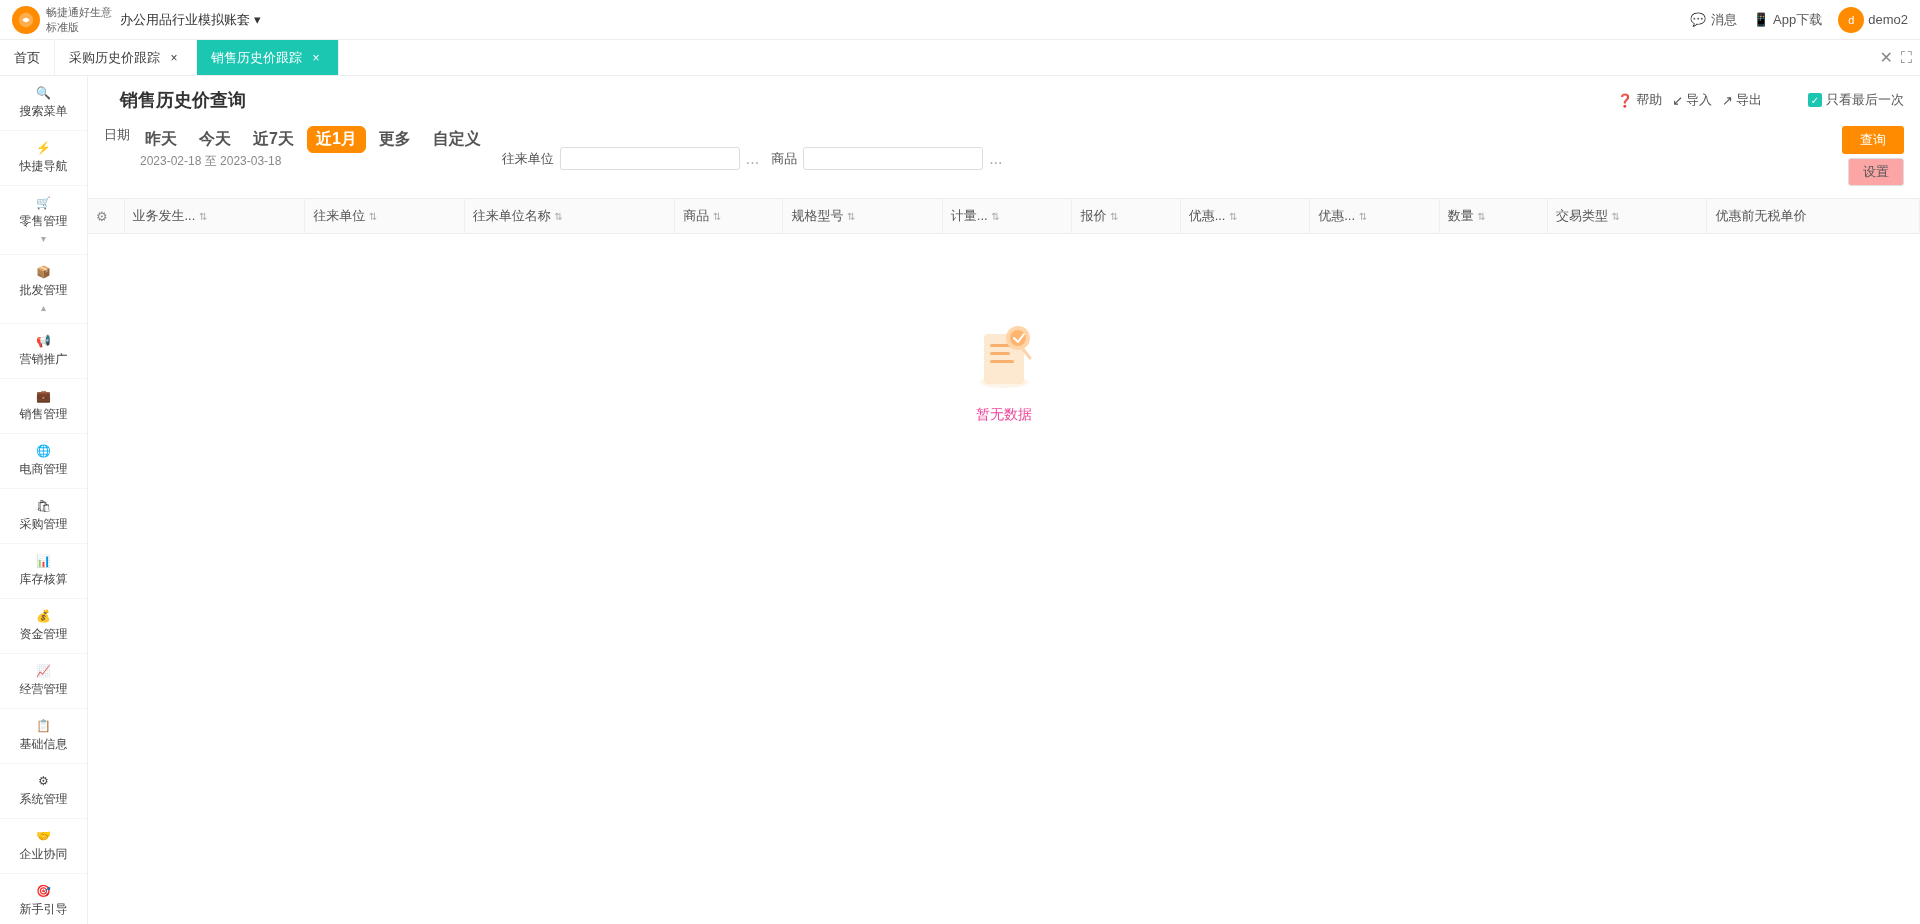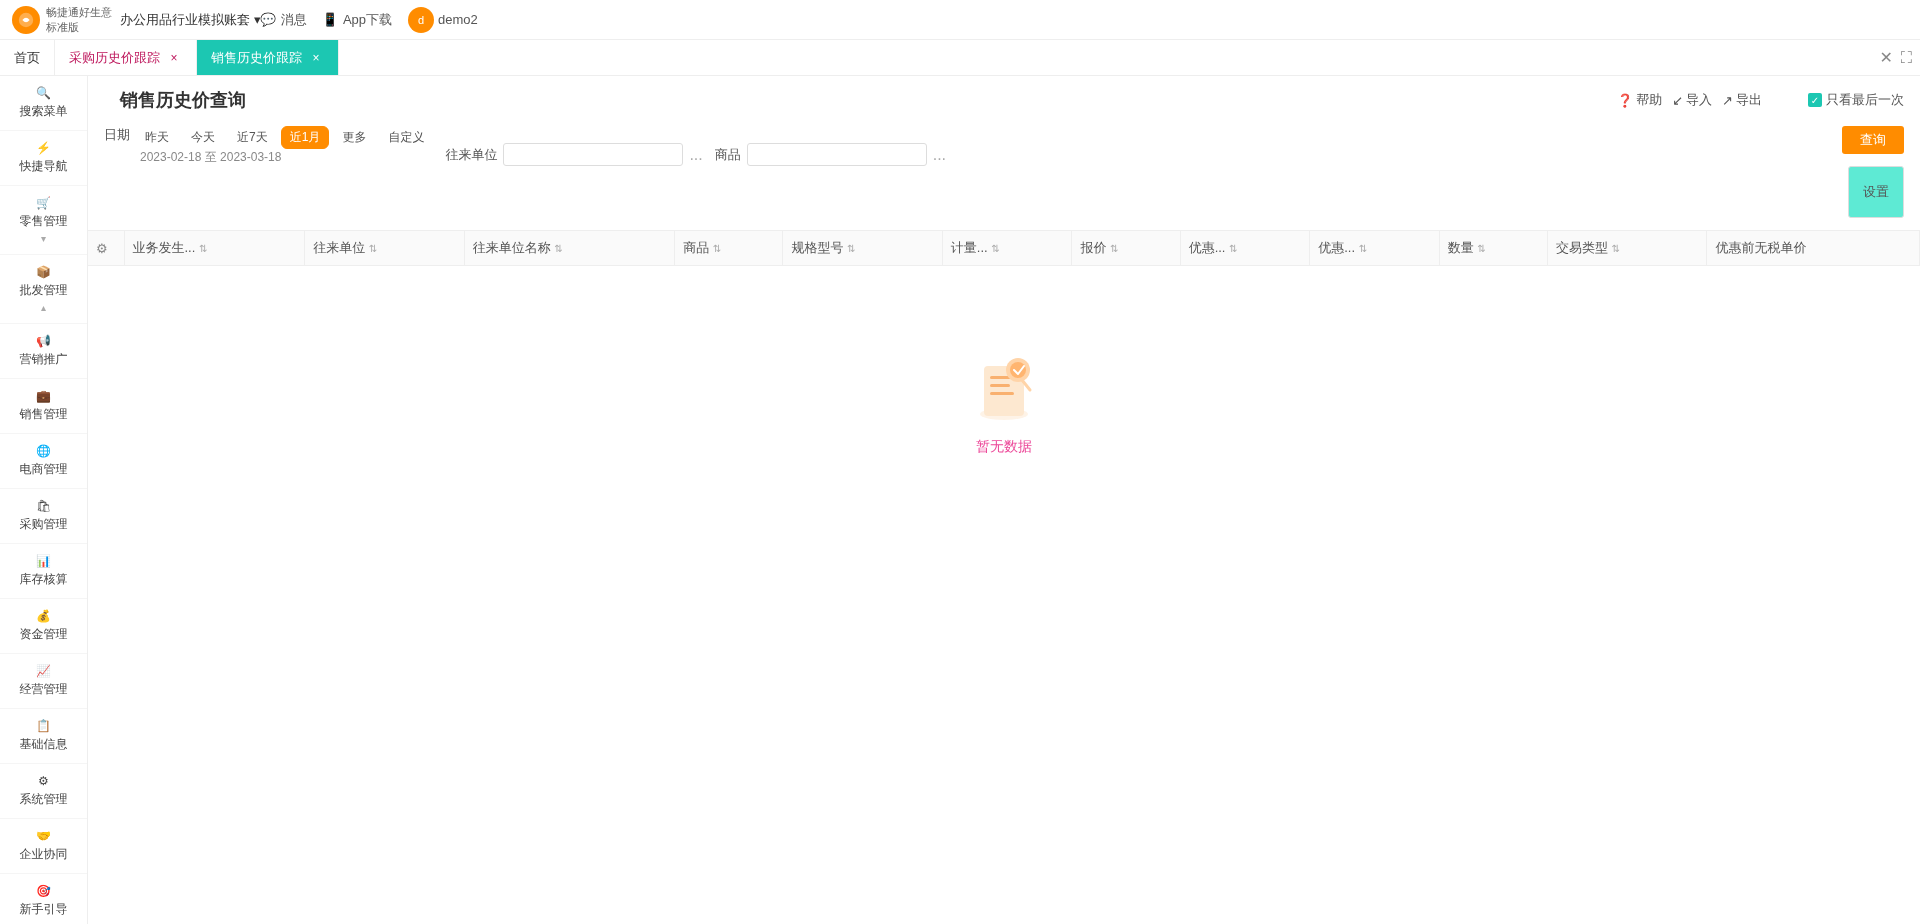--- a/index.html
+++ b/index.html
@@ -1,32 +1,32 @@
 <!DOCTYPE html>
 <html><head>
   <meta charset="utf-8">
   <style>
     * { margin: 0; padding: 0; box-sizing: border-box; }
     body { font-family: 'Microsoft YaHei', 'PingFang SC', sans-serif; font-size: 13px; background: #f5f5f5; display: flex; flex-direction: column; height: 924px; overflow: hidden; }
 
     
-    .topbar { height: 40px; background: #fff; display: flex; align-items: center; justify-content: flex-start; padding: 0 12px; border-bottom: 1px solid #eee; flex-shrink: 0; }
+    .topbar { height: 40px; background: #fff; display: flex; align-items: center; justify-content: space-between; padding: 0 12px; border-bottom: 1px solid #eee; flex-shrink: 0; }
     .topbar-left { display: flex; align-items: center; gap: 8px; }
     .logo-area { display: flex; align-items: center; gap: 6px; }
     .logo-circle { width: 28px; height: 28px; background: #ff8c00; border-radius: 50%; display: flex; align-items: center; justify-content: center; }
     .logo-circle svg { width: 18px; height: 18px; }
     .logo-text { font-size: 11px; color: #666; line-height: 1.3; }
     .app-selector { display: flex; align-items: center; gap: 4px; color: #333; font-size: 13px; cursor: pointer; }
     .topbar-right { display: flex; align-items: center; gap: 16px; color: #555; font-size: 13px; }
     .topbar-right-item { display: flex; align-items: center; gap: 4px; cursor: pointer; }
     .avatar { width: 26px; height: 26px; border-radius: 50%; background: #ff8c00; display: flex; align-items: center; justify-content: center; color: #fff; font-size: 11px; }
 
     
     .tabbar { height: 36px; background: #fff; display: flex; align-items: stretch; border-bottom: 1px solid #eee; flex-shrink: 0; }
-    .tab { display: flex; align-items: center; padding: 0 14px; gap: 6px; cursor: pointer; font-size: 13px; color: #be185d; border-right: 1px solid #eee; white-space: nowrap; }
+    .tab { display: flex; align-items: center; padding: 0 14px; gap: 6px; cursor: pointer; font-size: 13px; color: #404040; border-right: 1px solid #eee; white-space: nowrap; }
     .tab.home { background: #fff; color: #333; }
     .tab.active { background: #1cc7b2; color: #fff; }
     .tab-close { display: inline-flex; align-items: center; justify-content: center; width: 16px; height: 16px; border-radius: 50%; font-size: 12px; cursor: pointer; }
     .tab-spacer { flex: 1; }
     .tab-window-btns { display: flex; align-items: center; padding: 0 8px; gap: 8px; }
     .win-btn { cursor: pointer; color: #888; font-size: 16px; }
 
     
     .main-layout { display: flex; flex: 1; overflow: hidden; }
 
@@ -40,27 +40,27 @@
     .content { flex: 1; display: flex; flex-direction: column; overflow: hidden; background: #f5f5f5; }
 
     
     .page-header { background: #fff; padding: 12px 16px 8px; border-bottom: 1px solid #eee; flex-shrink: 0; }
     .page-title-row { display: flex; align-items: center; justify-content: space-between; margin-bottom: 10px; }
     .page-title { font-size: 18px; font-weight: bold; color: #333; margin-left: 16px; }
     .header-actions { display: flex; align-items: center; gap: 10px; font-size: 13px; color: #555; }
     .header-action-btn { display: flex; align-items: center; gap: 3px; cursor: pointer; }
     .filter-label { color: #555; font-size: 13px; white-space: nowrap; }
     .date-options { display: flex; align-items: center; gap: 4px; flex-wrap: wrap; }
-    .date-btn { padding: 2px 8px; border-radius: 3px; cursor: pointer; font-size: 12px; color: #555; border: 1px solid transparent; }
+    .date-btn { padding: 2px 8px; border-radius: 3px; cursor: pointer; font-size: 16px; color: #555; border: 1px solid transparent; font-weight: bold; }
     .date-btn.active { background: #ff8c00; color: #fff; border-color: #ff8c00; border-radius: 6px; }
     .date-range { color: #888; font-size: 12px; margin-left: 4px; }
     .filter-input { border: 1px solid #ddd; border-radius: 3px; padding: 3px 8px; font-size: 13px; width: 220px; color: #333; outline: none; background: #fff; }
     .filter-dots { color: #aaa; cursor: pointer; font-size: 16px; }
     .query-btn { background: #ff8c00; color: #fff; border: none; border-radius: 3px; padding: 5px 18px; font-size: 13px; cursor: pointer; }
-    .settings-btn { background: #5eead4; color: #555; border: 1px solid #ddd; border-radius: 3px; padding: 16px 14px; font-size: 13px; cursor: pointer; margin-top: 8px; }
+    .settings-btn { background: #fca5a5; color: #555; border: 1px solid #ddd; border-radius: 3px; padding: 4px 14px; font-size: 13px; cursor: pointer; }
     .filter-right-btns { display: flex; flex-direction: column; gap: 4px; align-items: flex-end; }
     .checkbox-label { display: flex; align-items: center; gap: 4px; font-size: 13px; color: #555; cursor: pointer; white-space: nowrap; margin-left: 36px; }
     .checkbox-square { width: 14px; height: 14px; background: #1cc7b2; border-radius: 2px; display: flex; align-items: center; justify-content: center; }
     .checkbox-square::after { content: '✓'; color: #fff; font-size: 10px; }
 
     
     .table-wrapper { flex: 1; overflow: auto; background: #fff; margin: 0; }
     .data-table { width: 100%; border-collapse: collapse; font-size: 13px; }
     .data-table th { background: #fafafa; border-bottom: 1px solid #eee; border-right: 1px solid #eee; padding: 8px 8px; color: #555; font-weight: normal; white-space: nowrap; text-align: left; position: sticky; top: 0; z-index: 1; }
     .data-table th .sort-icon { color: #aaa; font-size: 10px; }

